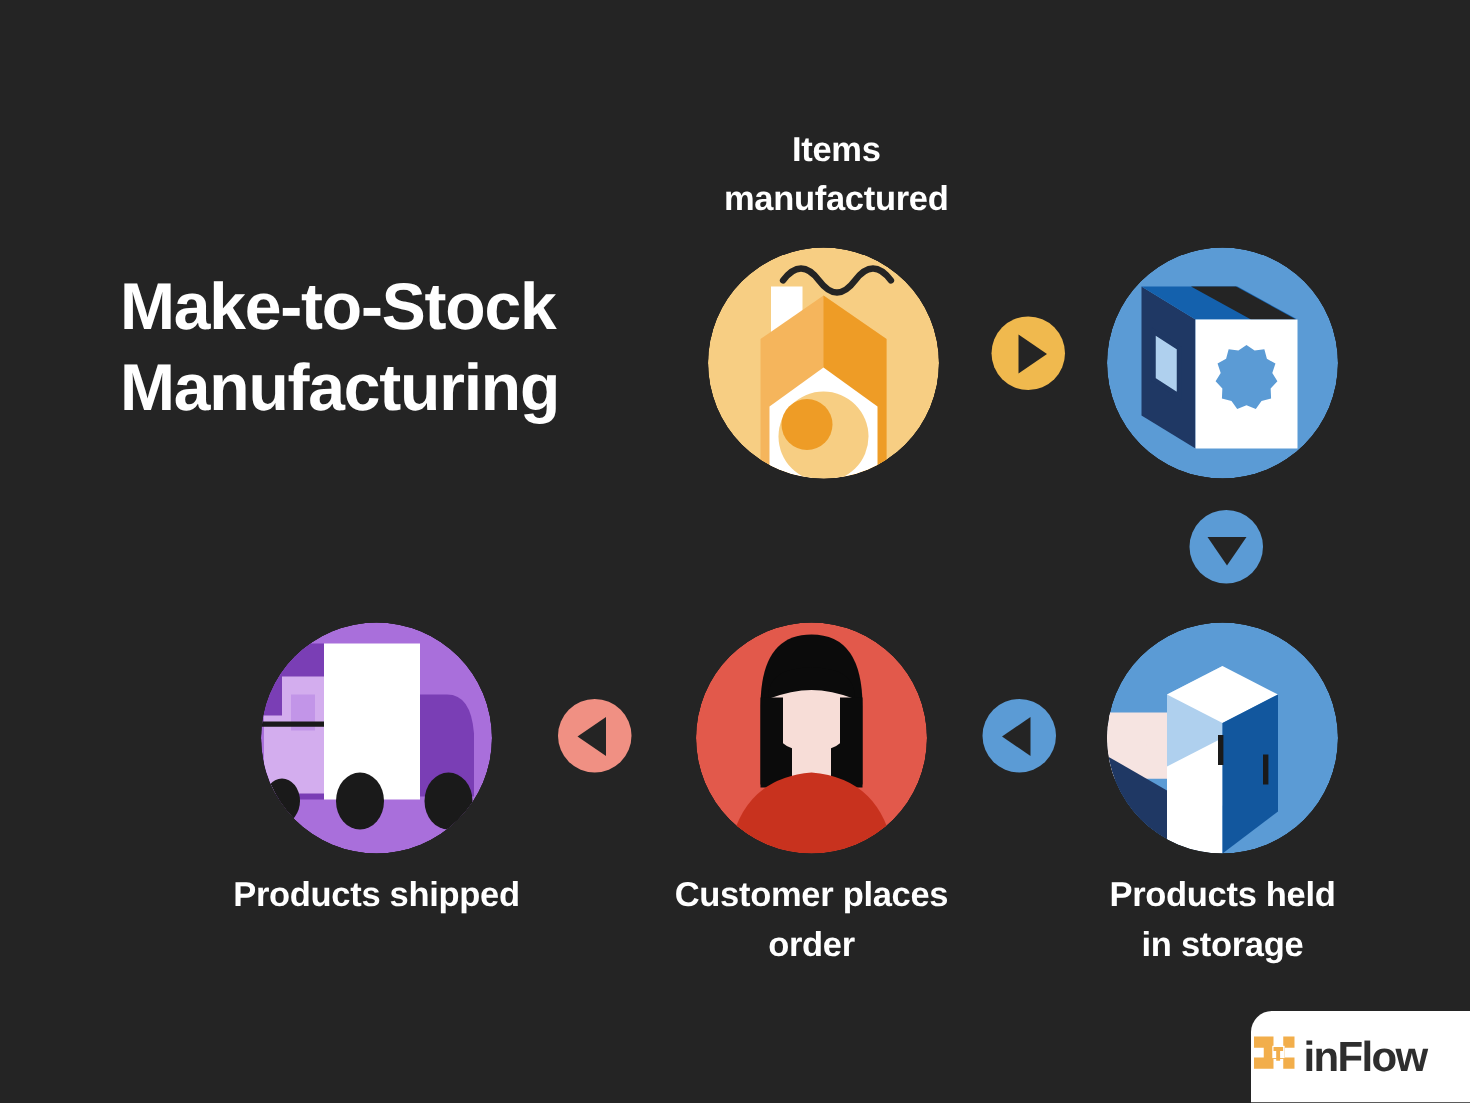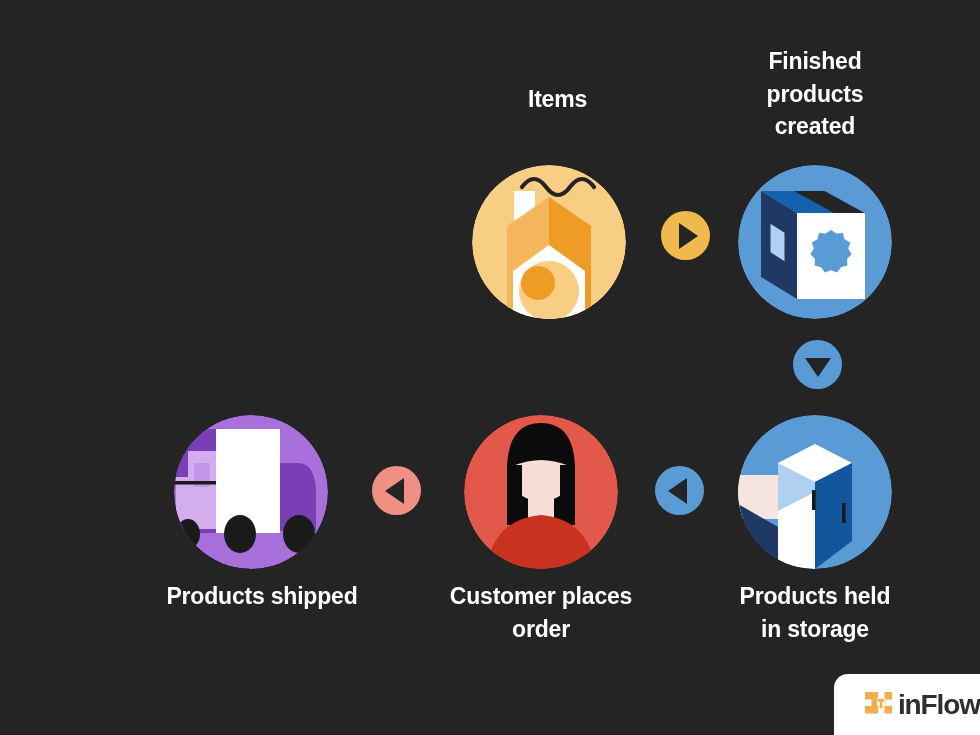--- a/index.html
+++ b/index.html
@@ -88,49 +88,49 @@
   .logo-panel {
     position: absolute;
     left: 834px;
     top: 674px;
     width: 146px;
     height: 61px;
     background: #ffffff;
     border-top-left-radius: 14px;
     display: flex;
     align-items: center;
-    justify-content: flex-end;
+    justify-content: flex-start;
     gap: 2px;
   }
   .logo-mark { flex: 0 0 auto; }
   .logo-text {
     color: #2e2e2e;
     font-size: 28px;
     font-weight: bold;
     letter-spacing: -1.1px;
     line-height: 1;
     margin-left: -1px;
     margin-top: 1px;
   }
 </style>
 </head>
 <body>
 
 <div id="canvas">
 
+  <div class="title">
+    <span class="line">Make-to-Stock</span>
+    <span class="line">Manufacturing</span>
+  </div>
 
   <div class="step-label" style="left:430px; top:83px; width:255px;">
     <span class="line">Items</span>
-  </div>
-
-  <div class="step-label" style="left:705px; top:45px; width:220px;">
-    <span class="line">Finished</span>
-    <span class="line">products</span>
-    <span class="line">created</span>
-  </div>
+    <span class="line">manufactured</span>
+  </div>
+
 
   <div class="icon-circle" style="left:472px; top:165px; width:154px; height:154px;">
     <svg width="154" height="154" viewBox="0 0 154 154" aria-hidden="true">
       <defs>
         <clipPath id="clipFactory">
             <circle cx="77" cy="77" r="77"></circle>
           </clipPath>
       </defs>
       <g clip-path="url(#clipFactory)">
         <circle cx="77" cy="77" r="77" fill="#F7CE83"></circle>
@@ -271,21 +271,21 @@
 
         <rect x="42" y="14" width="64" height="104" fill="#FFFFFF"></rect>
 
         <ellipse cx="66" cy="119" rx="16" ry="19" fill="#1A1A1A"></ellipse>
         <ellipse cx="125" cy="119" rx="16" ry="19" fill="#1A1A1A"></ellipse>
         <ellipse cx="14" cy="119" rx="12" ry="15" fill="#1A1A1A"></ellipse>
       </g>
     </svg>
   </div>
 
-  <div class="step-label" style="left:136px; top:580px; width:252px;">
+  <div class="step-label" style="left:125px; top:580px; width:252px;">
     <span class="line">Products shipped</span>
   </div>
 
   <div class="step-label" style="left:418px; top:580px; width:246px;">
     <span class="line">Customer places</span>
     <span class="line">order</span>
   </div>
 
   <div class="step-label" style="left:702px; top:580px; width:226px;">
     <span class="line">Products held</span>

